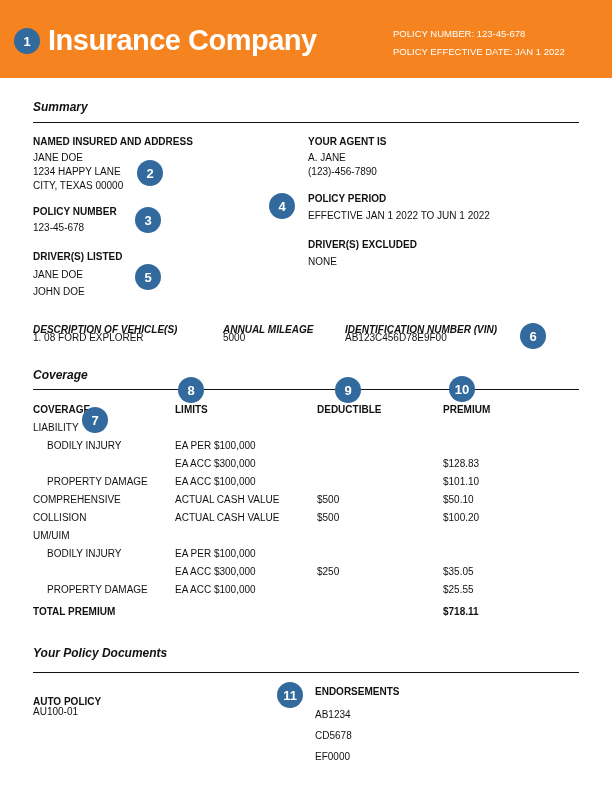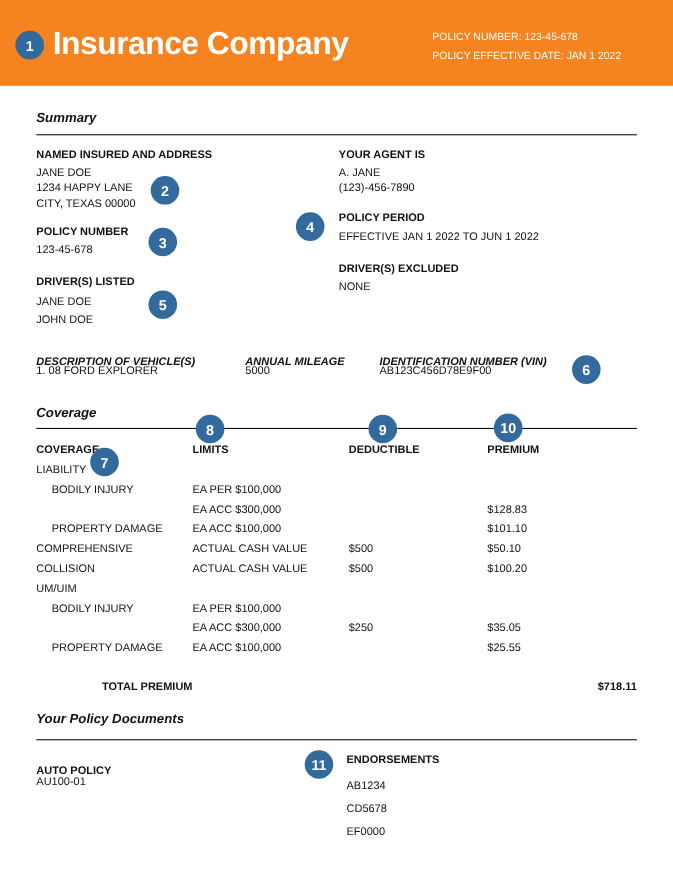--- a/index.html
+++ b/index.html
@@ -31,21 +31,21 @@
   .veh.veh-labels span { font-weight:700; }
   .veh span:nth-of-type(1){ left:0; }
   .veh span:nth-of-type(2){ left:190px; }
   .veh span:nth-of-type(3){ left:312px; }
   
   .ctable { position:absolute; left:33px; top:401px; width:546px; font-size:10px; }
   .crow { display:grid; grid-template-columns:142px 142px 126px 1fr; height:18px; line-height:18px; }
   .crow span { white-space:nowrap; }
   .crow.head span { font-weight:700; }
   .crow .indent { padding-left:14px; }
-  .crow.total { margin-top:17px; font-weight:700;text-align:right; }
+  .crow.total { margin-top:4px; font-weight:700; }
 </style>
 </head>
 <body>
 
 <div class="page">
 
   <div class="hdr">
     <div class="hdr-title">Insurance Company</div>
     <div class="hdr-right">
       <div>POLICY NUMBER: 123-45-678</div>

